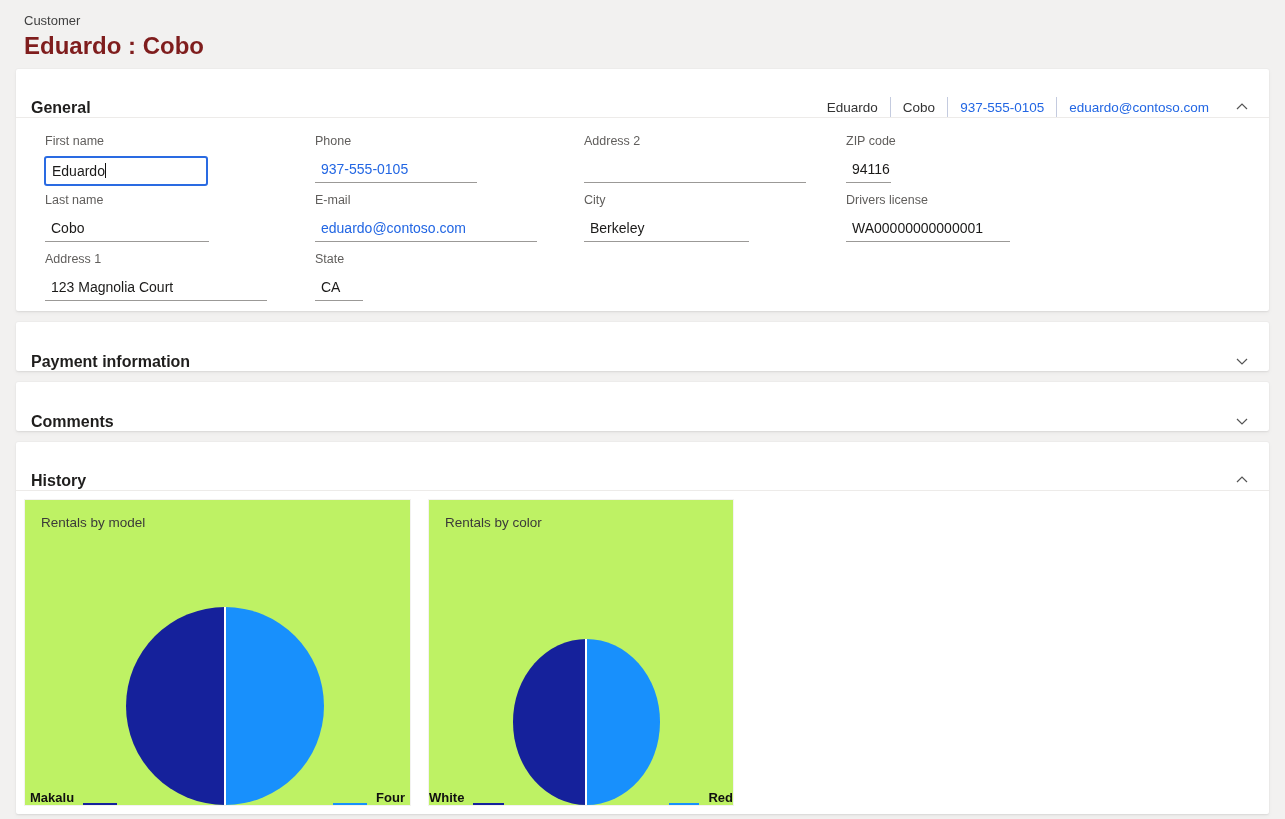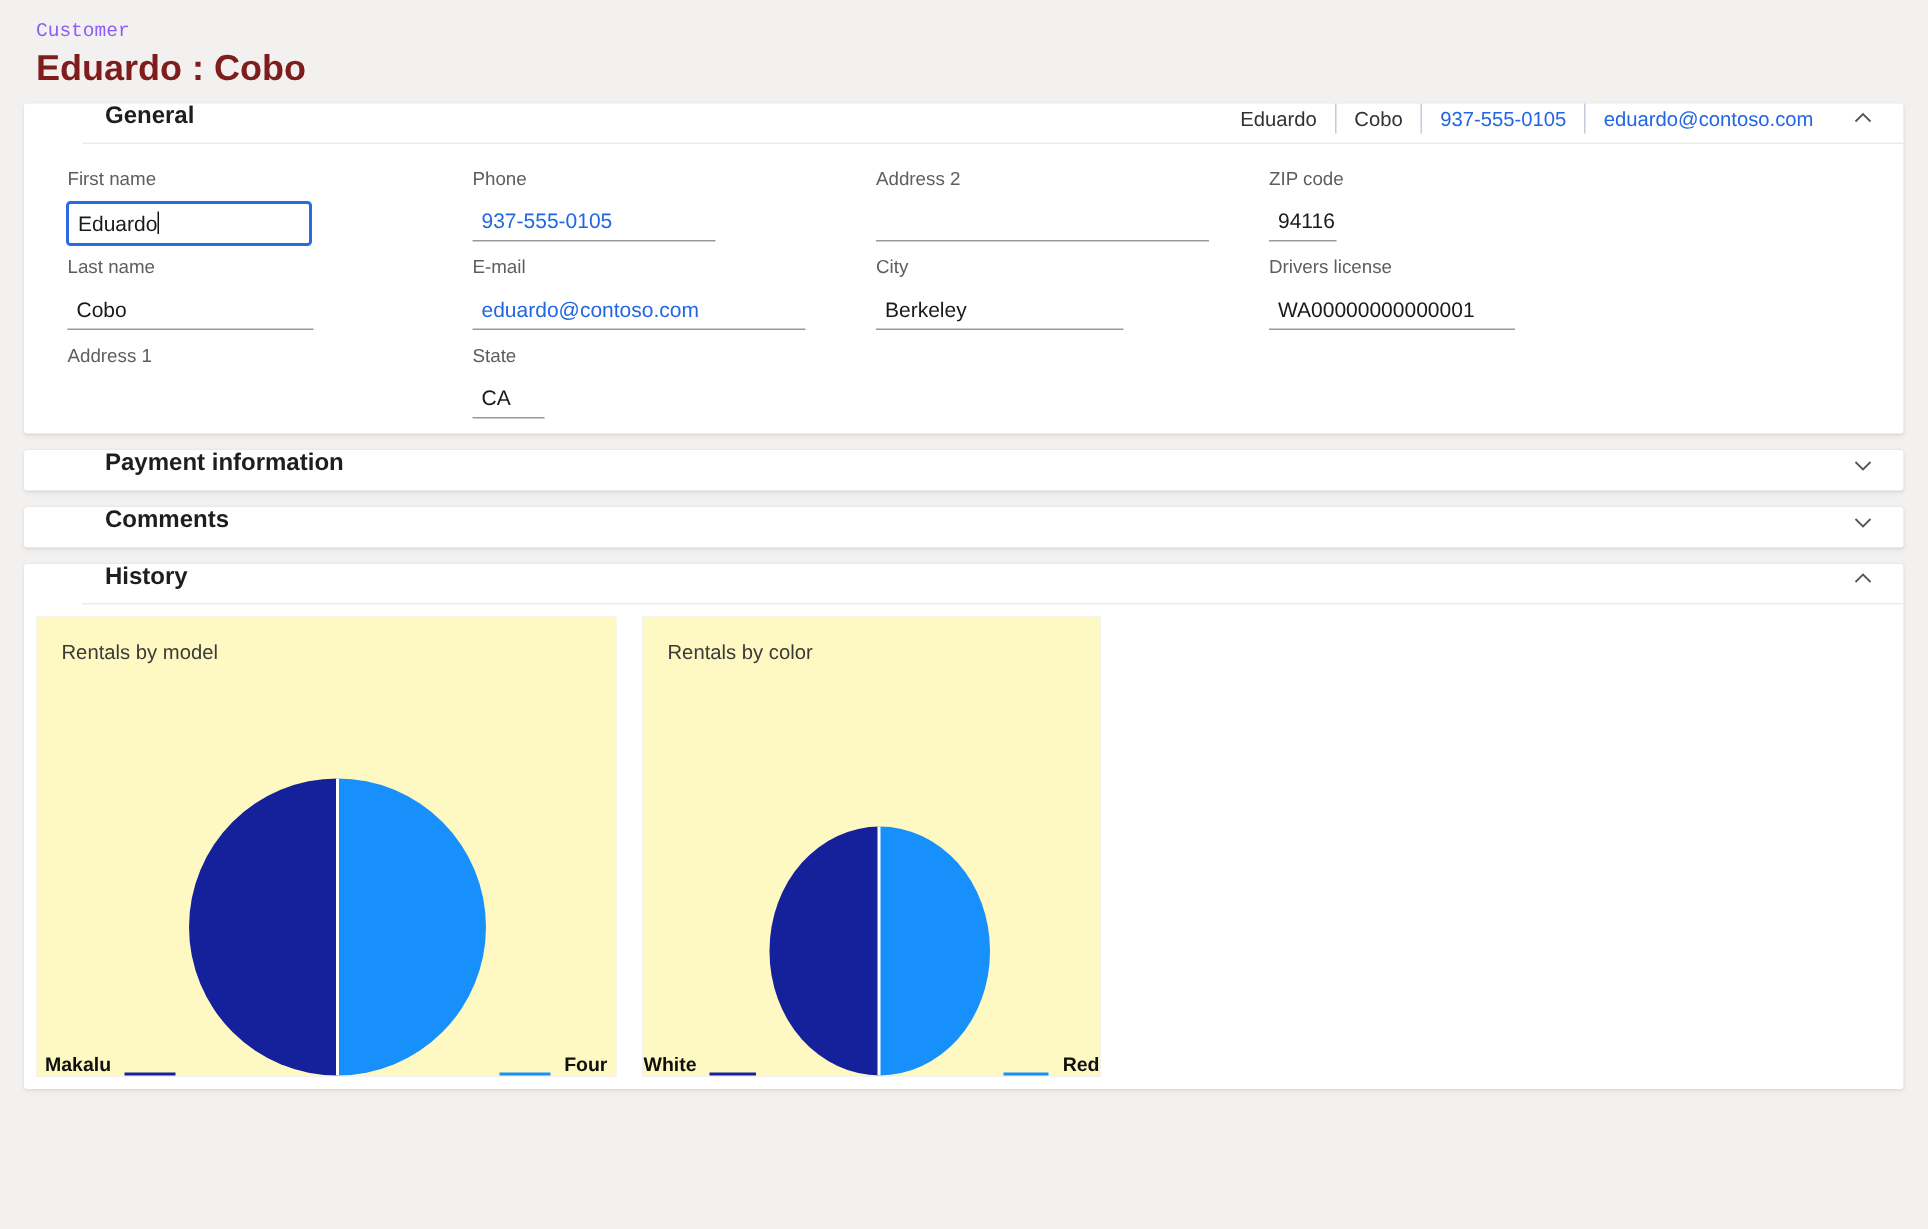--- a/index.html
+++ b/index.html
@@ -6,34 +6,34 @@
   html,body { width:1285px; height:819px; }
   body {
     background:#f2f1f0;
     font-family:"Liberation Sans","DejaVu Sans",sans-serif;
     color:#1b1a19;
     overflow:hidden;
   }
   
   .page-top { padding:11px 24px 9px 24px; }
   .breadcrumb {
-    font-size:13px; color:#8b5cf6; cursor:pointer; display:inline-block;font-family:Liberation Mono, monospace;
+    font-size:13px; color:#404040; cursor:pointer; display:inline-block;
   }
   .page-title {
     margin-top:3px; font-size:24px; font-weight:700; color:#7f1d1d;
   }
   
   .main { padding:0 16px; }
   .card {
     background:#fff; border-radius:2px; margin-bottom:11px;
     box-shadow:0 0.6px 1.8px rgba(0,0,0,.08), 0 2px 5px rgba(0,0,0,.04);
   }
   .card-header {
-    display:flex; align-items:flex-start; height:27px;
-    padding:0 17px 0 15px; cursor:pointer;margin-left:39px;
+    display:flex; align-items:flex-end; height:49px;
+    padding:0 17px 0 15px; cursor:pointer;
   }
   .card-header.expanded { border-bottom:1px solid #edebe9; }
   .section-title { font-size:16px; font-weight:700; color:#1f1e1d; flex:1; }
   .chevron-btn { display:flex; align-items:center; justify-content:center; width:20px; height:20px; }
   
   .summary { display:flex; align-items:center; gap:12px; font-size:13.5px; margin-right:23px; }
   .summary .sep { width:1px; height:20px; background:#c4cbdf; }
   .summary .plain { color:#333; }
   .summary .link { color:#2266e3; cursor:pointer; }
   
@@ -52,21 +52,21 @@
   .fvalue.link-val { color:#2266e3; }
   .fvalue.focus-box {
     border:2px solid #2a6be2; border-radius:3px; height:30px; line-height:26px;
     margin-left:-1px; background:#fff;
   }
   .caret { display:inline-block; width:1px; height:15px; background:#111; vertical-align:-2px; }
   .w164{width:164px} .w162{width:162px} .w222{width:222px} .w165{width:165px}
   .w45{width:45px} .w155{width:155px} .w48{width:48px}
   
   .charts { display:flex; padding:8px 0 8px 8px; height:323px; gap:17px; }
-  .chart-panel { border:1px solid #f3f2f1; display:flex; flex-direction:column; background:#fef9c3; }
+  .chart-panel { border:1px solid #f3f2f1; display:flex; flex-direction:column; background:#bef264; }
   .panel-1 { width:387px; }
   .panel-2 { width:306px; }
   .chart-title { padding:15px 0 0 16px; font-size:13.5px; color:#3b3a39; }
   .pie-row { flex:1; display:flex; align-items:flex-end; justify-content:center; gap:9px; }
   .pie { border-radius:50%; position:relative; }
   .pie::after {
     content:""; position:absolute; left:50%; margin-left:-1px;
     top:0; bottom:0; width:2px; background:#fff;
   }
   .pie-198 { width:198px; height:198px; }
@@ -134,20 +134,21 @@
         <div class="flabel">City</div>
         <div class="fvalue w165">Berkeley</div>
       </div>
 
       <div class="field">
         <div class="flabel">Drivers license</div>
         <div class="fvalue w164">WA00000000000001</div>
       </div>
       <div class="field">
         <div class="flabel">Address 1</div>
+        <div class="fvalue w222">123 Magnolia Court</div>
       </div>
       <div class="field">
         <div class="flabel">State</div>
         <div class="fvalue w48">CA</div>
       </div>
       <div class="field"></div>
     </div>
   </div>
 
   <div class="card">

